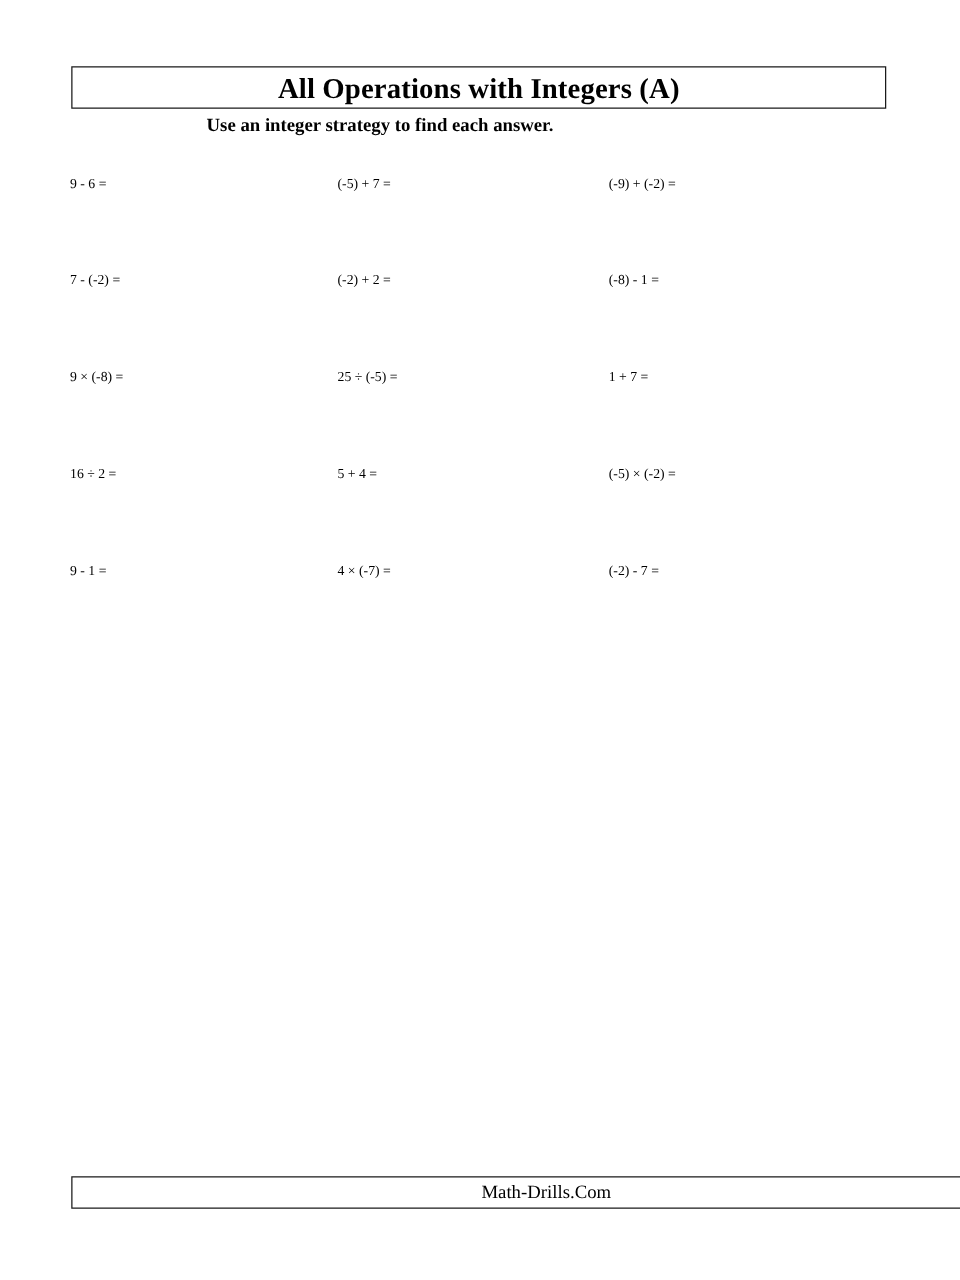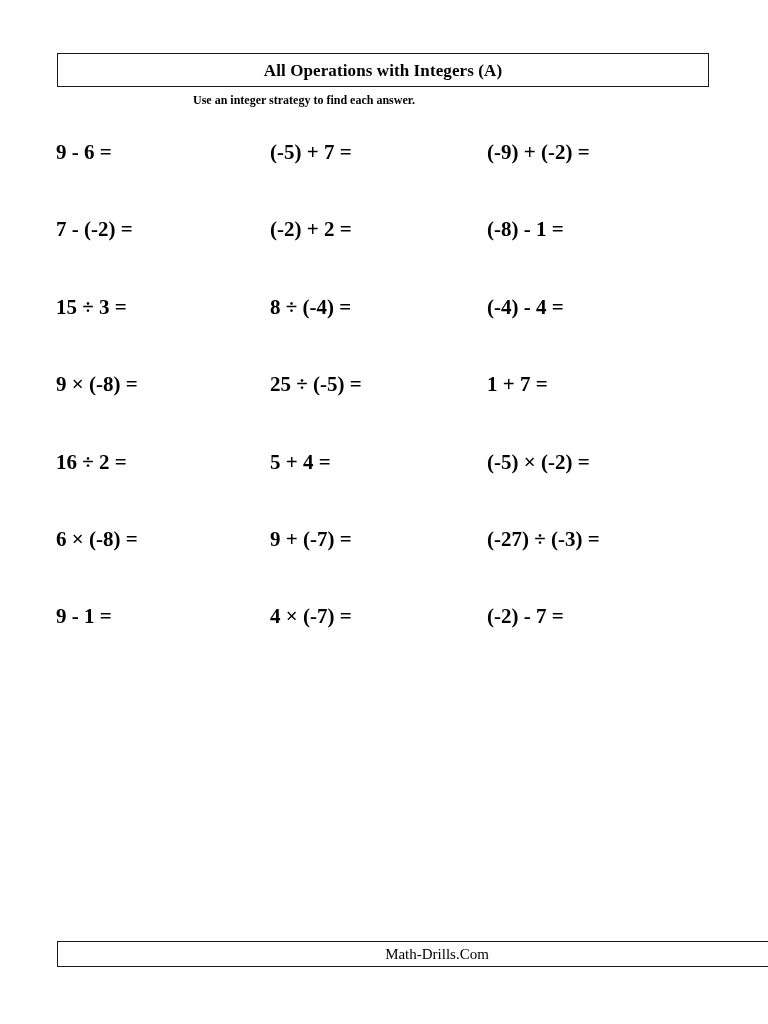--- a/index.html
+++ b/index.html
@@ -32,58 +32,58 @@
     top: 53px;
     width: 652px;
     height: 34px;
     border: 1.5px solid #1a1a1a;
     box-sizing: border-box;
     display: flex;
     align-items: center;
     justify-content: center;
   }
   .title-text {
-    font-size: 17px;
+    font-size: 23px;
     font-weight: bold;
     letter-spacing: 0.1px;
     line-height: 1;
     white-space: nowrap;
   }
 
   
   .subtitle {
     position: absolute;
     left: 0;
     top: 94px;
     width: 608px;
     text-align: center;
-    font-size: 12px;
+    font-size: 15px;
     font-weight: bold;
     line-height: 1;
     white-space: nowrap;
   }
 
   
   .problems {
     position: absolute;
     left: 0;
     top: 131px;
     width: 768px;
   }
   .prow {
     position: relative;
     height: 77.4px;
   }
   .cell {
     position: absolute;
     top: 11px;
-    font-size: 21px;
+    font-size: 11px;
     line-height: 1;
     white-space: nowrap;
-    font-weight: bold;
+    font-weight: normal;
   }
   .c0 { left: 56px; }
   .c1 { left: 270px; }
   .c2 { left: 487px; }
 
   
   .footer-box {
     position: absolute;
     left: 57px;
     top: 941px;
@@ -117,38 +117,28 @@
         <div class="cell c0">9 - 6 =</div>
         <div class="cell c1">(-5) + 7 =</div>
         <div class="cell c2">(-9) + (-2) =</div>
       </div>
       <div class="prow">
         <div class="cell c0">7 - (-2) =</div>
         <div class="cell c1">(-2) + 2 =</div>
         <div class="cell c2">(-8) - 1 =</div>
       </div>
       <div class="prow">
-        <div class="cell c0">15 ÷ 3 =</div>
-        <div class="cell c1">8 ÷ (-4) =</div>
-        <div class="cell c2">(-4) - 4 =</div>
-      </div>
-      <div class="prow">
         <div class="cell c0">9 × (-8) =</div>
         <div class="cell c1">25 ÷ (-5) =</div>
         <div class="cell c2">1 + 7 =</div>
       </div>
       <div class="prow">
         <div class="cell c0">16 ÷ 2 =</div>
         <div class="cell c1">5 + 4 =</div>
         <div class="cell c2">(-5) × (-2) =</div>
-      </div>
-      <div class="prow">
-        <div class="cell c0">6 × (-8) =</div>
-        <div class="cell c1">9 + (-7) =</div>
-        <div class="cell c2">(-27) ÷ (-3) =</div>
       </div>
       <div class="prow">
         <div class="cell c0">9 - 1 =</div>
         <div class="cell c1">4 × (-7) =</div>
         <div class="cell c2">(-2) - 7 =</div>
       </div>
     </div>
 
   <div class="footer-box">
     <span class="footer-text">Math-Drills.Com</span>

